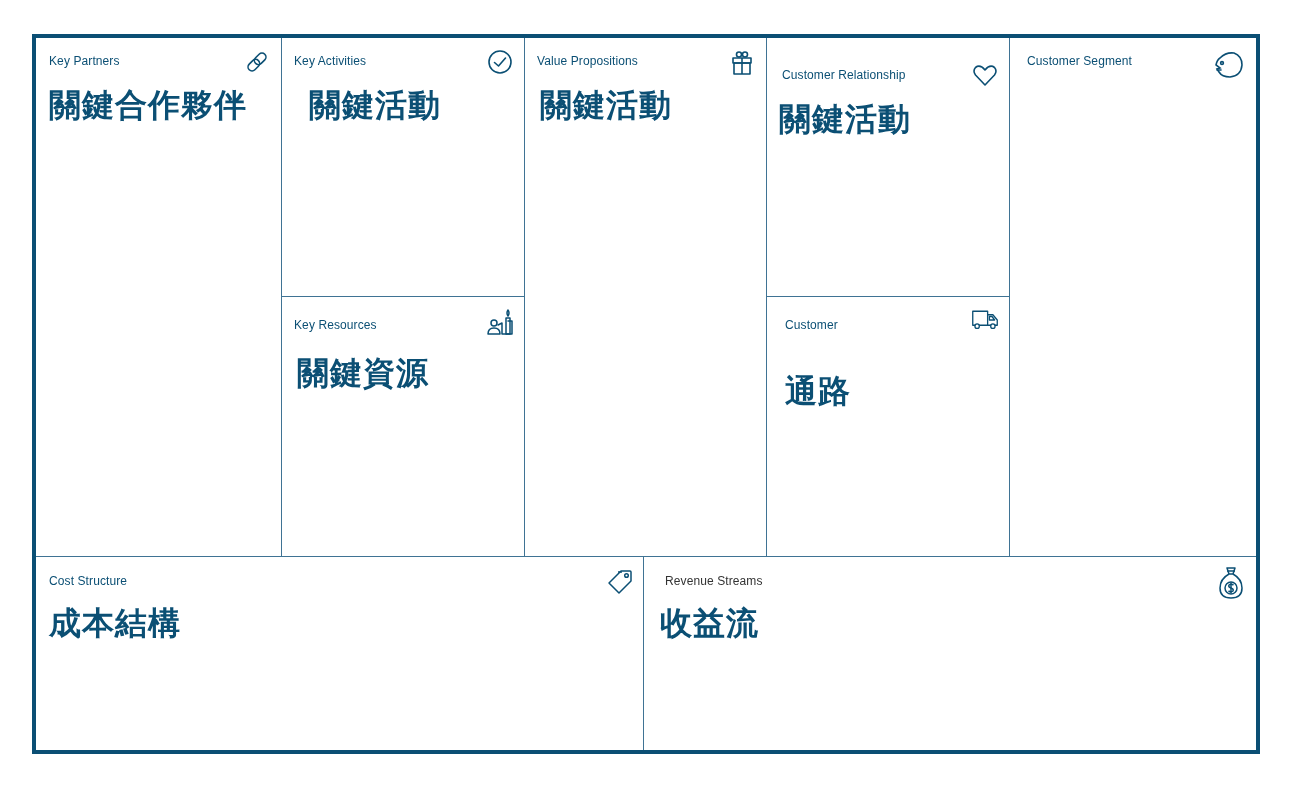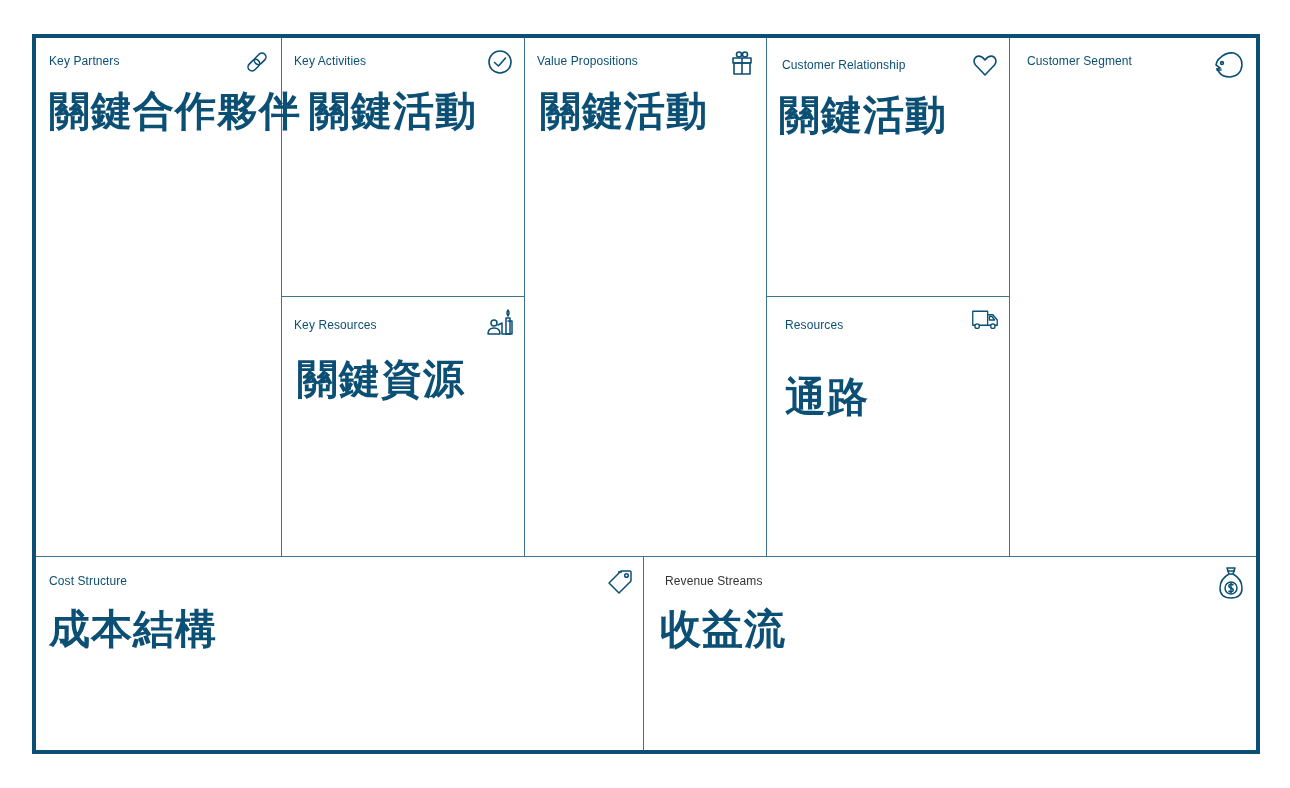--- a/index.html
+++ b/index.html
@@ -17,21 +17,21 @@
     .hline { position: absolute; height: 1px; background: #3f7394; }
     .block { position: absolute; }
     .block .label {
       position: absolute; left: 13px; top: 16px;
       font-size: 12px; color: #0b4f74; white-space: nowrap;
       letter-spacing: 0.1px;
     }
     .block .label.gray { color: #333333; }
     .block .zh {
       position: absolute; left: 13px; top: 46px;
-      font-size: 41px; font-weight: bold; color: #0b4f74;
+      font-size: 32px; font-weight: bold; color: #0b4f74;
       white-space: nowrap; letter-spacing: 1px;
       font-family: "DejaVu Sans", "Liberation Sans", sans-serif;
     }
     .block .icon {
       position: absolute; top: 10px; right: 10px;
       width: 28px; height: 28px;
     }
     .icon svg { width: 100%; height: 100%; display: block; }
   </style>
 </head>
@@ -93,32 +93,32 @@
       <svg viewBox="0 0 28 28" fill="none" stroke="#0b4f74" stroke-width="1.6" stroke-linejoin="round">
         <rect x="5" y="10" width="18" height="5"></rect>
         <rect x="6" y="15" width="16" height="11"></rect>
         <line x1="14" y1="10" x2="14" y2="26"></line>
         <circle cx="11" cy="6.5" r="2.5"></circle>
         <circle cx="17" cy="6.5" r="2.5"></circle>
       </svg>
     </span>
   </div>
 
-  <div class="block" style="left:730px; top:4px; width:243px; height:258px;">
+  <div class="block" style="left:730px; top:14px; width:243px; height:258px;">
     <span class="label" style="left:16px;">Customer Relationship</span>
     <span class="zh">關鍵活動</span>
     <span class="icon">
       <svg viewBox="0 0 28 28" fill="none" stroke="#0b4f74" stroke-width="1.6" stroke-linejoin="round">
         <path d="M14 23 L4.5 13 Q1.5 9 4.5 5.5 Q9 2 14 8 Q19 2 23.5 5.5 Q26.5 9 23.5 13 Z"></path>
       </svg>
     </span>
   </div>
 
   <div class="block" style="left:730px; top:258px; width:243px; height:260px;">
-    <span class="label" style="left:19px; top:22px;">Resources</span>
+    <span class="label" style="left:19px; top:22px;">Customer</span>
     <span class="zh" style="left:19px; top:54px;margin-top:20px;">通路</span>
     <span class="icon" style="top:10px;">
       <svg viewBox="0 0 32 28" fill="none" stroke="#0b4f74" stroke-width="1.5" stroke-linejoin="round">
         <path d="M2 4 L19 4 L19 20 L2 20 Z"></path>
         <path d="M19 8 L25 8 L30 14 L30 20 L19 20"></path>
         <path d="M21 10 L24 10 L27 14 L21 14 Z"></path>
         <circle cx="7" cy="21" r="2.5" fill="#fff"></circle>
         <circle cx="25" cy="21" r="2.5" fill="#fff"></circle>
       </svg>
     </span>

